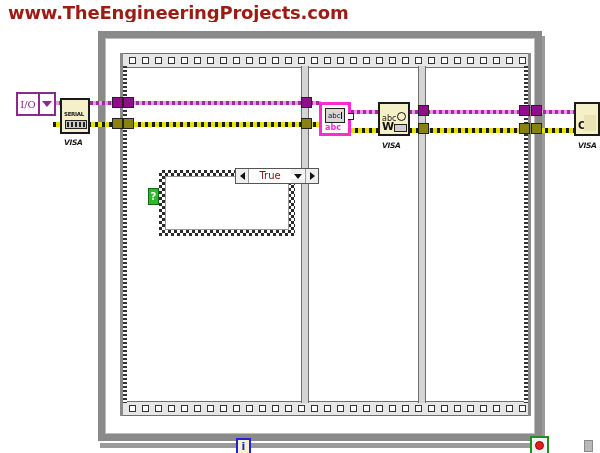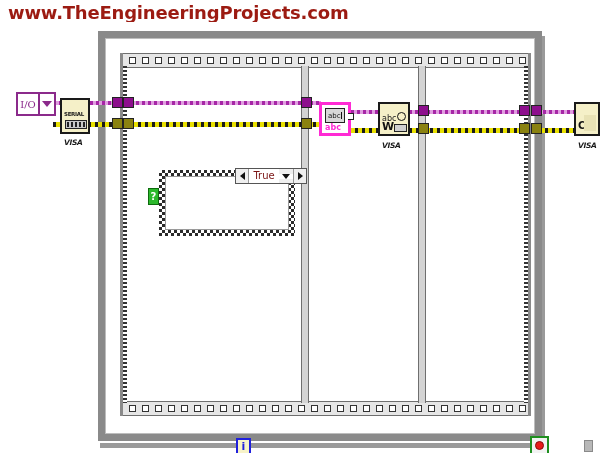--- a/index.html
+++ b/index.html
@@ -176,21 +176,21 @@
     border:6px solid #fff;
     background-image:
       repeating-conic-gradient(#2b2b2b 0% 25%,#ffffff 0% 50%);
     background-size:6px 6px;
   }
   #case-inner{
     position:absolute;left:6px;top:6px;right:6px;bottom:6px;
     background:#ffffff;border:1px solid #9a9a9a;box-sizing:border-box;
   }
   #case-selector{
-    position:absolute;left:76px;top:-2px;width:72px;height:16px;
+    position:absolute;left:76px;top:-2px;width:84px;height:16px;
     background:#efefef;border:1px solid #555;box-sizing:border-box;
     display:flex;align-items:center;z-index:5;
   }
   #case-selector .arw{
     width:12px;height:100%;display:flex;align-items:center;justify-content:center;
     border-right:1px solid #999;
   }
   #case-selector .arw.r{border-right:none;border-left:1px solid #999;}
   #case-selector .arw span{
     width:0;height:0;border-top:4px solid transparent;border-bottom:4px solid transparent;

